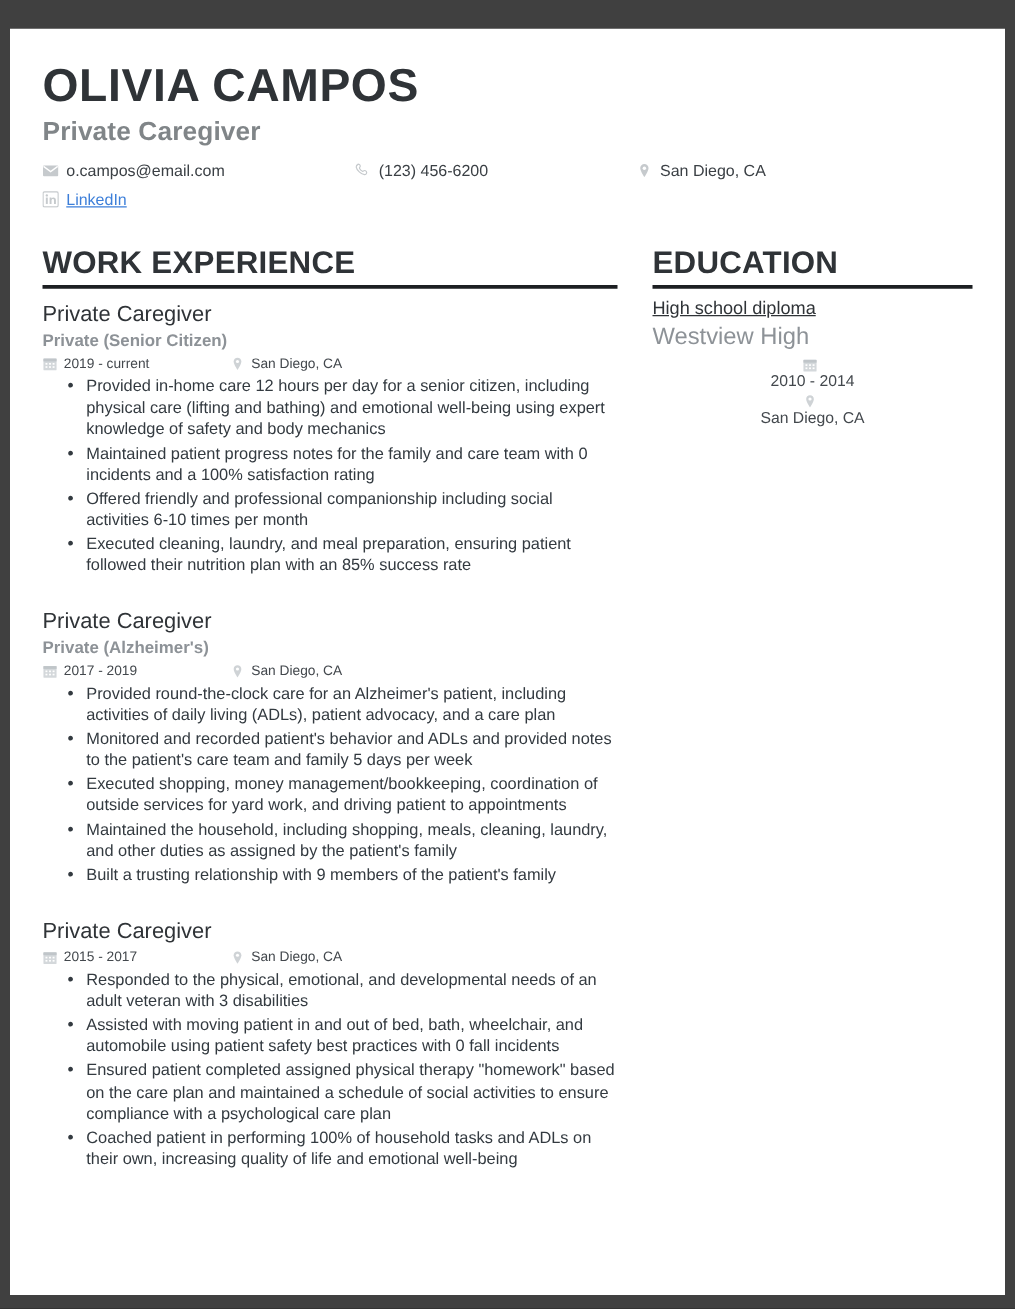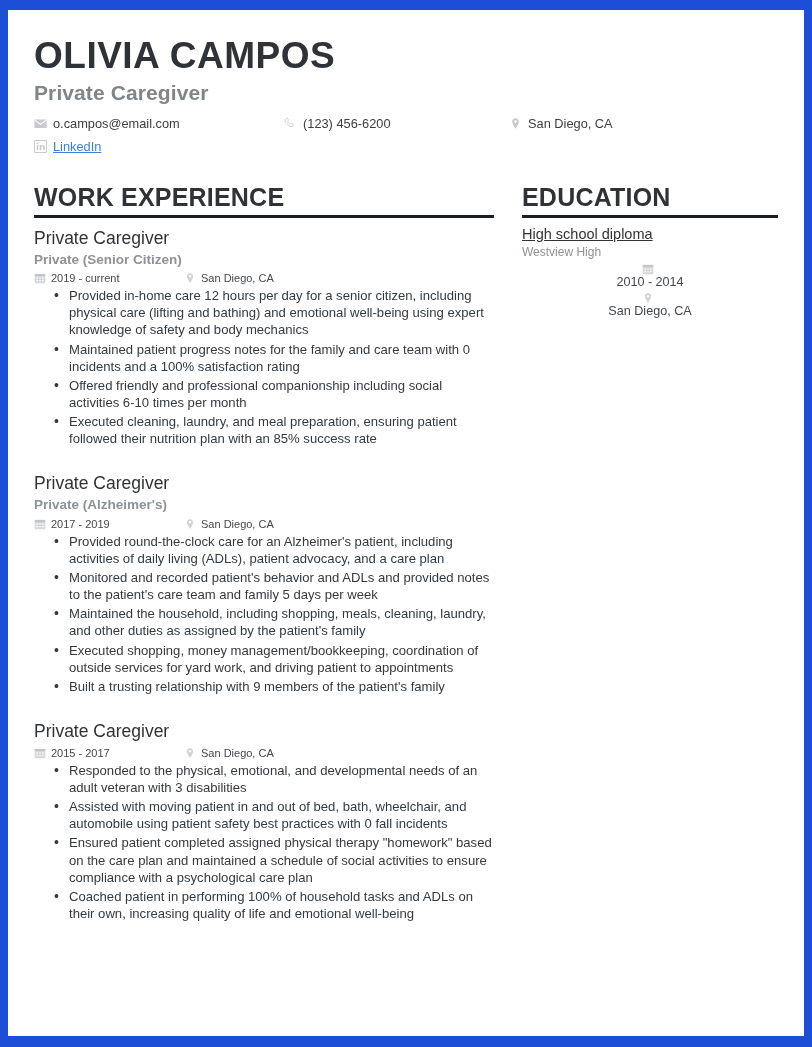--- a/index.html
+++ b/index.html
@@ -13,22 +13,22 @@
     height: 1047px;
     font-family: "Liberation Sans", sans-serif;
     overflow: hidden;
   }
 
   .page-frame {
     position: absolute;
     left: 0; top: 0;
     width: 812px;
     height: 1047px;
-    background: #1d4ed8;
-    padding: 10px 8px 11px 8px;
+    background: #404040;
+    padding: 23px 8px 11px 8px;
   }
   .page {
     position: relative;
     width: 100%;
     height: 100%;
     background: #ffffff;
   }
 
   
   .header {
@@ -171,21 +171,21 @@
 
   
   .edu-line {
     font-size: 14.5px;
     color: #2f3337;
     line-height: 1.35;
     margin-top: 7px;
     text-decoration: underline;
   }
   .edu-school {
-    font-size: 12px;
+    font-size: 19px;
     color: #8d9297;
     line-height: 1.35;
   }
   .edu-meta {
     display: flex;
     align-items: center;
     font-size: 12.6px;
     color: #43484d;
     margin-top: 3px;
     flex-direction: column;
@@ -356,22 +356,22 @@
                   <path d="M8 1.5c-2.3 0-4.1 1.8-4.1 4 0 3 4.1 9 4.1 9s4.1-6 4.1-9c0-2.2-1.8-4-4.1-4z" fill="#cfd3d6"></path>
                   <circle cx="8" cy="5.6" r="1.7" fill="#ffffff"></circle>
                 </svg>
               </span>
               <span>San Diego, CA</span>
             </div>
           </div>
           <ul class="bullets">
             <li>Provided round-the-clock care for an Alzheimer's patient, including activities of daily living (ADLs), patient advocacy, and a care plan</li>
             <li>Monitored and recorded patient's behavior and ADLs and provided notes to the patient's care team and family 5 days per week</li>
+            <li>Executed shopping, money management/bookkeeping, coordination of outside services for yard work, and driving patient to appointments</li>
             <li>Maintained the household, including shopping, meals, cleaning, laundry, and other duties as assigned by the patient's family</li>
-            <li>Executed shopping, money management/bookkeeping, coordination of outside services for yard work, and driving patient to appointments</li>
             <li>Built a trusting relationship with 9 members of the patient's family</li>
           </ul>
         </div>
 
         <div class="entry-gap"></div>
 
         <div class="entry">
           <div class="entry-title">Private Caregiver</div>
           <div class="entry-meta">
             <div class="meta-item meta-date">

